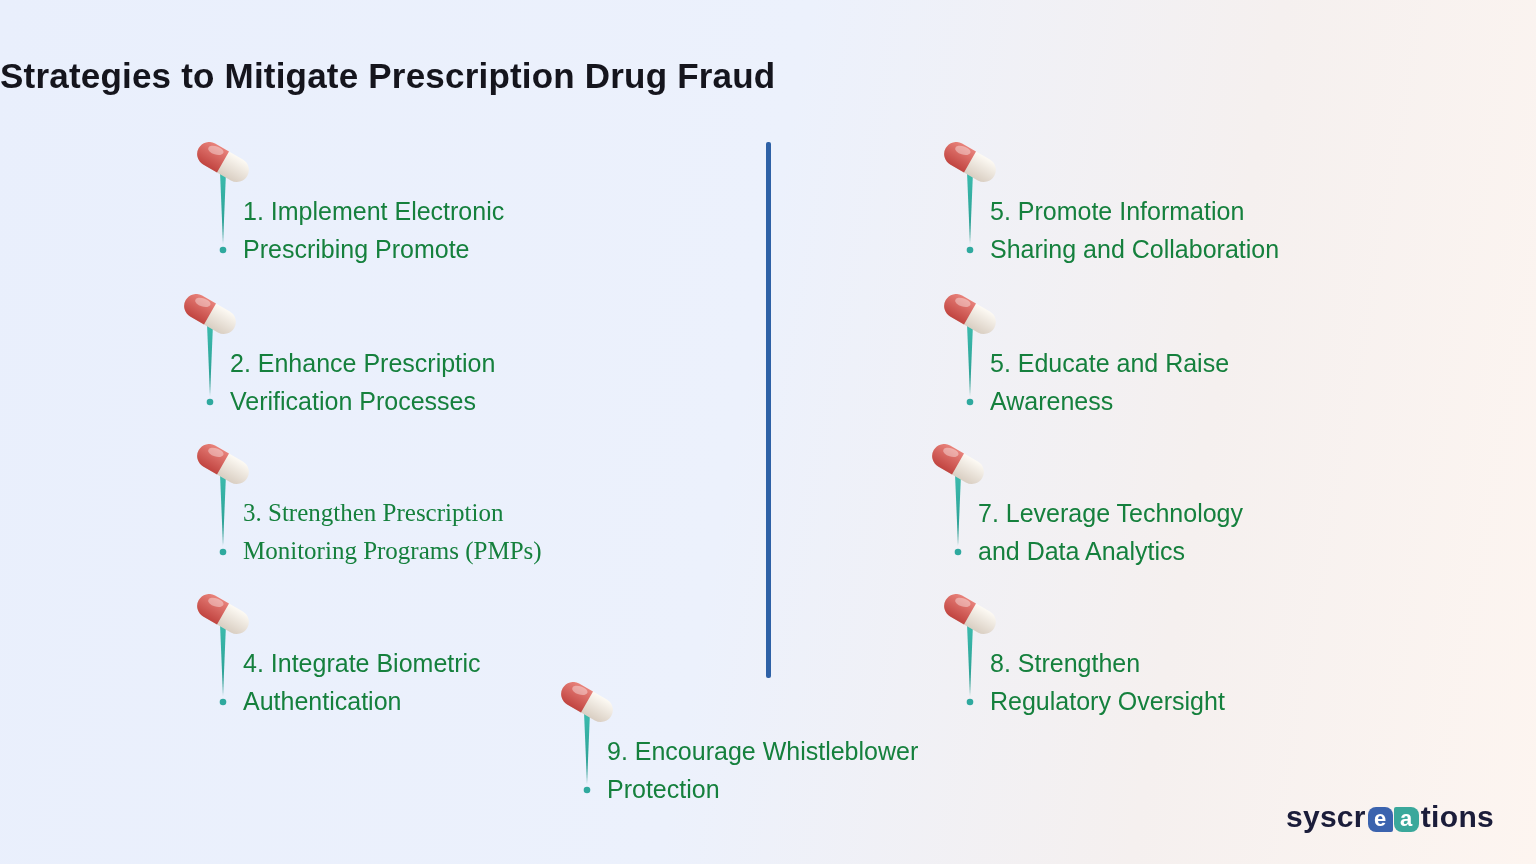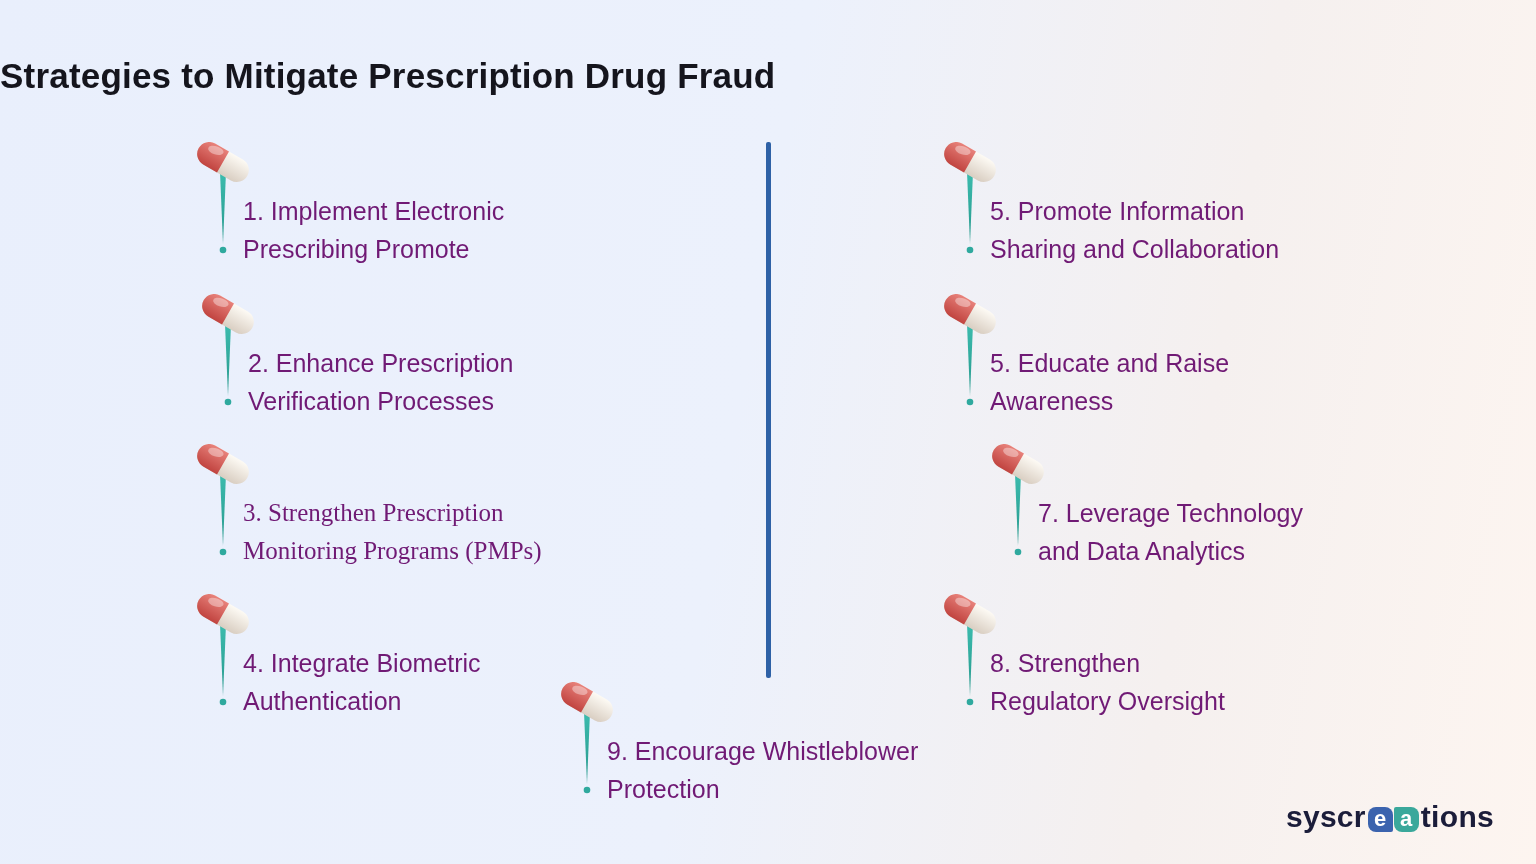--- a/index.html
+++ b/index.html
@@ -32,21 +32,21 @@
     position: absolute; left: 0; top: 0;
     width: 64px; height: 114px;
     overflow: visible;
   }
   .item .label {
     position: absolute; left: 52px; top: 50px;
     font-size: 25px;
     line-height: 38px;
     font-weight: 400;
     white-space: nowrap;
-    color: #701a75;
+    color: #15803d;
   }
   .logo {
     position: absolute;
     right: 42px; top: 786px;
     display: flex;
     align-items: center;
     font-size: 30px;
     font-weight: 800;
     color: var(--logo-navy, #1b1d3a);
     letter-spacing: 0.3px;
@@ -102,21 +102,21 @@
 
 <div class="item" style="left:191px; top:142px;">
   <svg class="pill">
       <use href="#pill"></use>
     </svg>
   <div class="label">
     <div>1. Implement Electronic</div>
     <div>Prescribing Promote</div>
   </div>
 </div>
-<div class="item" style="left:196px; top:294px;">
+<div class="item" style="left:178px; top:294px;">
   <svg class="pill">
       <use href="#pill"></use>
     </svg>
   <div class="label">
     <div>2. Enhance Prescription</div>
     <div>Verification Processes</div>
   </div>
 </div>
 <div class="item" style="left:191px; top:444px;font-family:Liberation Serif, serif;">
   <svg class="pill">
@@ -148,21 +148,21 @@
 </div>
 <div class="item" style="left:938px; top:294px;">
   <svg class="pill">
       <use href="#pill"></use>
     </svg>
   <div class="label">
     <div>5. Educate and Raise</div>
     <div>Awareness</div>
   </div>
 </div>
-<div class="item" style="left:986px; top:444px;">
+<div class="item" style="left:926px; top:444px;">
   <svg class="pill">
       <use href="#pill"></use>
     </svg>
   <div class="label">
     <div>7. Leverage Technology</div>
     <div>and Data Analytics</div>
   </div>
 </div>
 <div class="item" style="left:938px; top:594px;">
   <svg class="pill">

